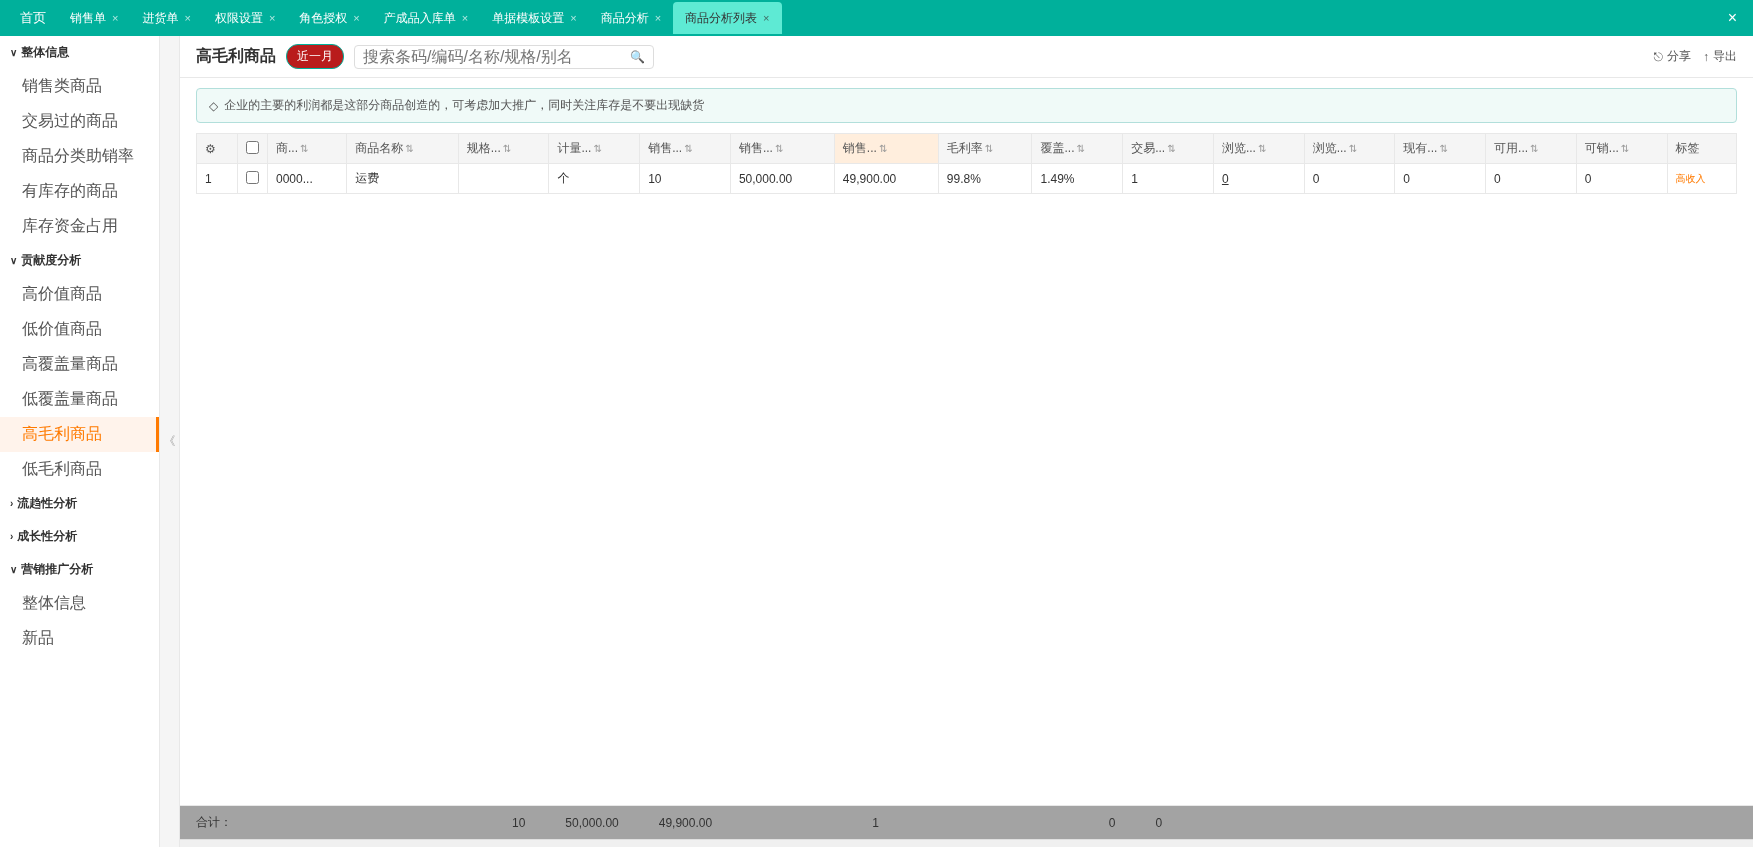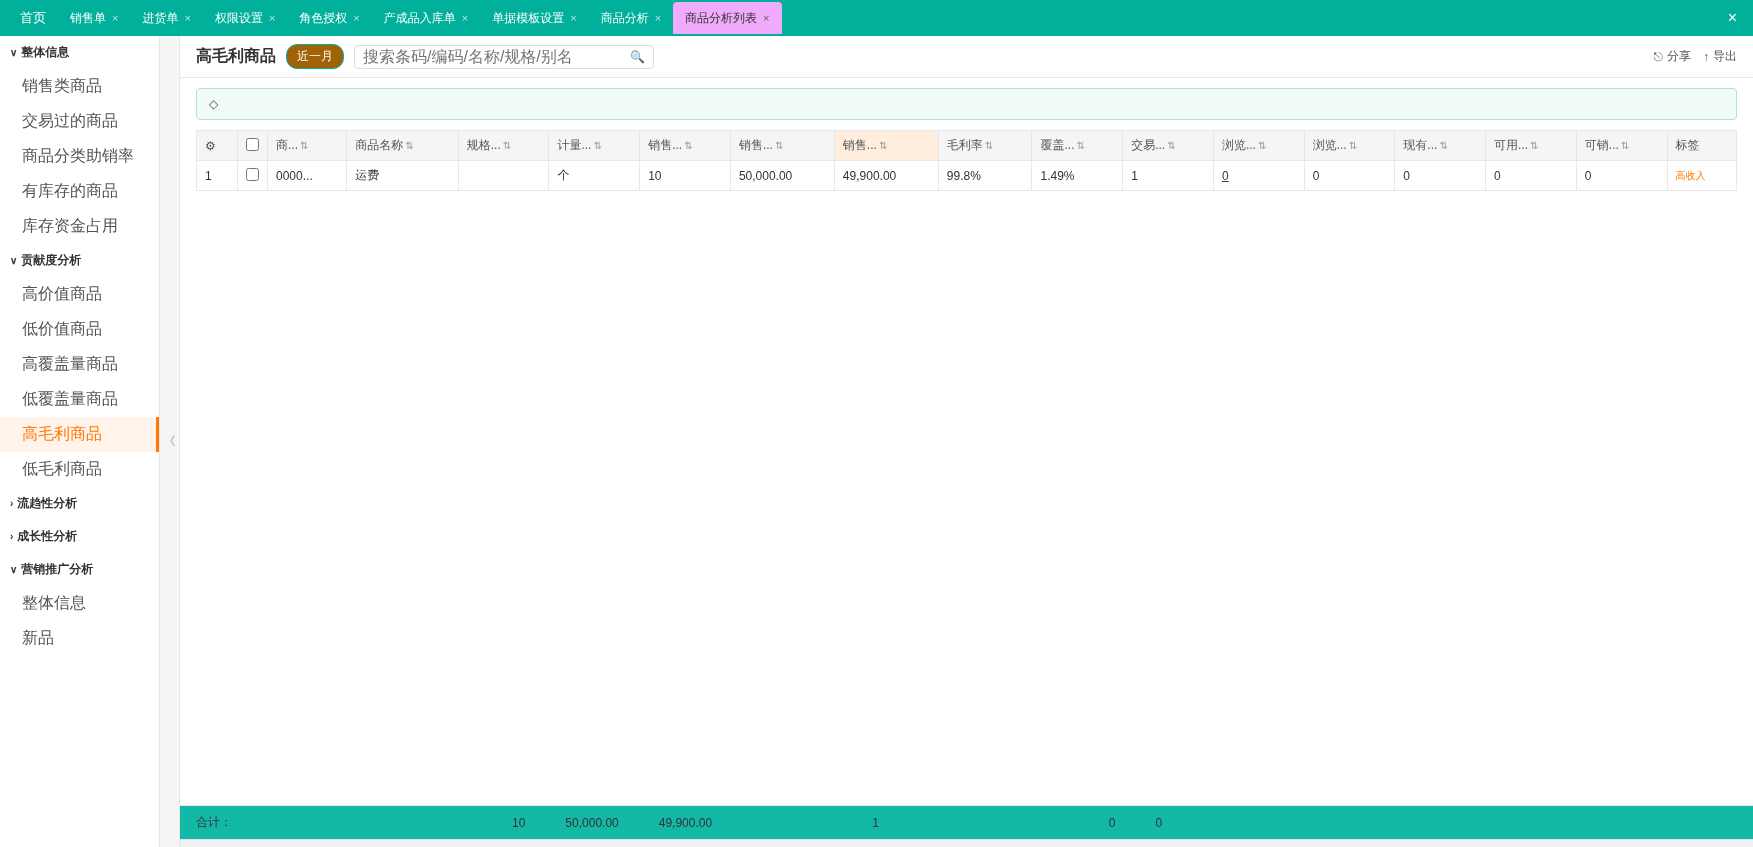--- a/index.html
+++ b/index.html
@@ -17,21 +17,21 @@
     .nav-item {
       padding: 0 12px;
       height: 36px;
       display: flex;
       align-items: center;
       cursor: pointer;
       white-space: nowrap;
       font-size: 13px;
     }
     .nav-item.active {
-      background: #f0abfc;
+      background: #5eead4;
       color: #333;
       border-radius: 4px 4px 0 0;
       height: 32px;
     }
     .nav-item .close-x {
       margin-left: 6px;
       font-size: 11px;
       opacity: 0.7;
     }
     .nav-close-btn {
@@ -106,23 +106,22 @@
     .filter-btn {
       padding: 3px 10px;
       border: 1px solid #00b09b;
       color: #00b09b;
       border-radius: 12px;
       cursor: pointer;
       font-size: 12px;
       background: #fff;
     }
     .filter-btn.active {
-      background: #a16207;
+      background: #b91c1c;
       color: #fff;
-      border-radius: 11px;
     }
     .search-box {
       display: flex;
       align-items: center;
       border: 1px solid #ddd;
       border-radius: 4px;
       padding: 2px 8px;
       flex: 1;
       max-width: 300px;
     }
@@ -209,21 +208,21 @@
       white-space: nowrap;
     }
     .tag-high {
       color: #ff7a00;
       font-size: 10px;
     }
     .underline-link { text-decoration: underline; cursor: pointer; color: #333; }
 
     
     .table-footer {
-      background: #14b8a6;
+      background: #a3a3a3;
       border-top: 1px solid #e8e8e8;
       padding: 8px 16px;
       display: flex;
       align-items: center;
       gap: 40px;
       font-size: 12px;
       color: #333;
       flex-shrink: 0;
     }
 
@@ -340,20 +339,21 @@
         </div>
         <div class="action-btn">
           <span>↑</span>
           <span>导出</span>
         </div>
       </div>
     </div>
 
     <div class="info-banner">
       <span>◇</span>
+      <span>企业的主要的利润都是这部分商品创造的，可考虑加大推广，同时关注库存是不要出现缺货</span>
     </div>
 
     <div class="table-wrapper">
       <table>
         <thead>
           <tr>
             <th><span>⚙</span></th>
             <th class="checkbox-cell"><input type="checkbox" style=""></th>
             <th><span>商...</span><span class="sort-icon">⇅</span></th>
             <th><span>商品名称</span><span class="sort-icon">⇅</span></th>

